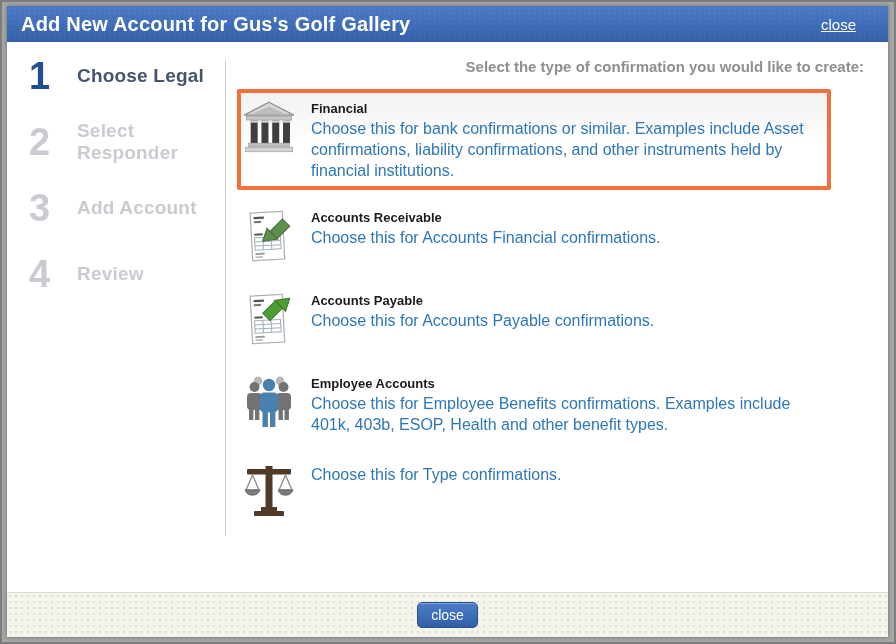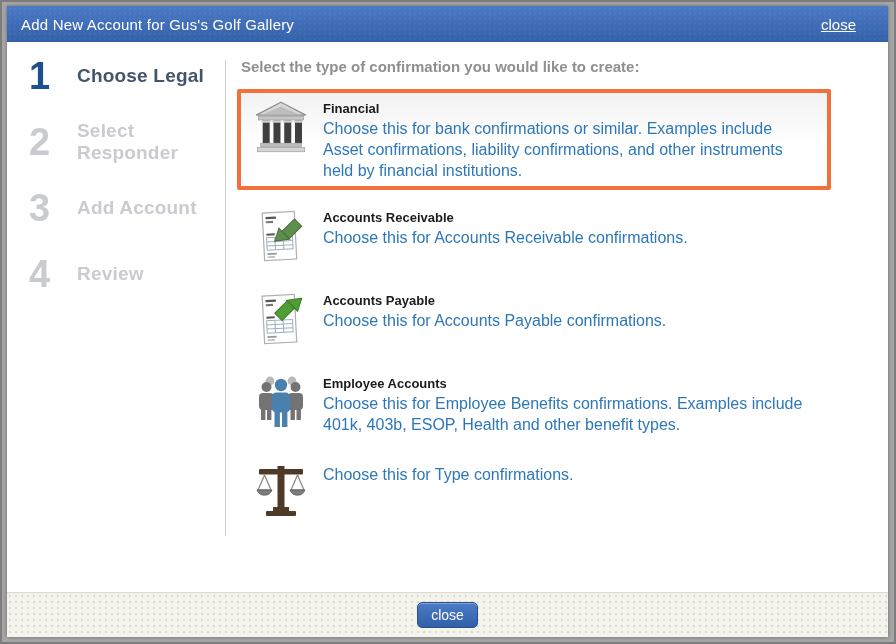--- a/index.html
+++ b/index.html
@@ -23,21 +23,21 @@
     height: 36px; flex: 0 0 36px;
     background: linear-gradient(#4b7ac5, #3560a9);
     display: flex; align-items: center;
     padding: 0 14px;
     background-image:
       radial-gradient(rgba(255,255,255,.05) 1px, transparent 1px),
       linear-gradient(#4b7ac5, #3560a9);
     background-size: 5px 5px, 100% 100%;
   }
   .titlebar-title {
-    color: #fff; font-size: 15px; font-weight: normal; letter-spacing: .2px;
+    color: #fff; font-size: 20px; font-weight: bold; letter-spacing: .2px;
   }
   .titlebar-close {
     margin-left: auto; color: #fff; font-size: 15px;
     text-decoration: underline; cursor: pointer; padding-right: 18px;
   }
 
   
   .body { flex: 1 1 auto; display: flex; position: relative; background: #fff; }
 
   .sidebar { width: 218px; flex: 0 0 218px; padding: 14px 0 0 22px; }
@@ -52,26 +52,26 @@
   }
   .step-label {
     font-size: 19px; font-weight: bold; color: #c9cbd0;
     margin-left: 14px; letter-spacing: .2px;
   }
   .step.active .step-num { color: #1d4f91; }
   .step.active .step-label { color: #44546b; }
 
   .content { flex: 1 1 auto; padding: 16px 24px 0 16px; }
   .content-heading {
-    color: #8f8f8f; font-size: 15px; font-weight: bold; margin-bottom: 18px;
+    color: #8f8f8f; font-size: 15px; font-weight: bold; margin-bottom: 18px; text-align: right;
   }
 
   .option {
     display: flex; align-items: flex-start;
-    width: 594px; padding: 5px 12px; margin-bottom: 15px;
+    width: 594px; padding: 5px 0; margin-bottom: 15px;
     cursor: pointer; border-radius: 2px;
   }
   .option.highlight {
     border: 4px solid #f2703c;
     margin-left: -4px; margin-top: -4px; margin-bottom: 12px;
     background: linear-gradient(#f2f2f2, #ffffff 55%);
   }
   .option-icon { width: 56px; height: 58px; flex: 0 0 56px; margin-right: 14px; }
   .option-icon svg { width: 100%; height: 100%; display: block; }
   .option-text { padding-top: 3px; }
@@ -176,21 +176,21 @@
                 <rect x="12" y="47" width="7" height="1.6" fill="#bbb"></rect>
               </g>
               <g fill="#5f8f4e" stroke="#44703a" stroke-width="1">
                 <polygon points="20,33 34.5,31 24,20.5"></polygon>
                 <polygon points="27,23.5 39,11.5 46,18.5 34,30.5"></polygon>
               </g>
             </svg>
           </span>
           <div class="option-text">
             <div class="option-title">Accounts Receivable</div>
-            <div class="option-desc">Choose this for Accounts Receivable confirmations.</div>
+            <div class="option-desc">Choose this for Accounts Financial confirmations.</div>
           </div>
         </div>
 
         <div class="option">
           <span class="option-icon">
             <svg viewBox="0 0 52 56" xmlns="http://www.w3.org/2000/svg">
               <g transform="rotate(-3 26 28)">
                 <rect x="9" y="5" width="31" height="46" fill="#ffffff" stroke="#b0b0b0" stroke-width="1.2"></rect>
                 <rect x="12" y="9" width="10" height="2" fill="#555"></rect>
                 <rect x="12" y="13" width="7" height="2" fill="#777"></rect>

